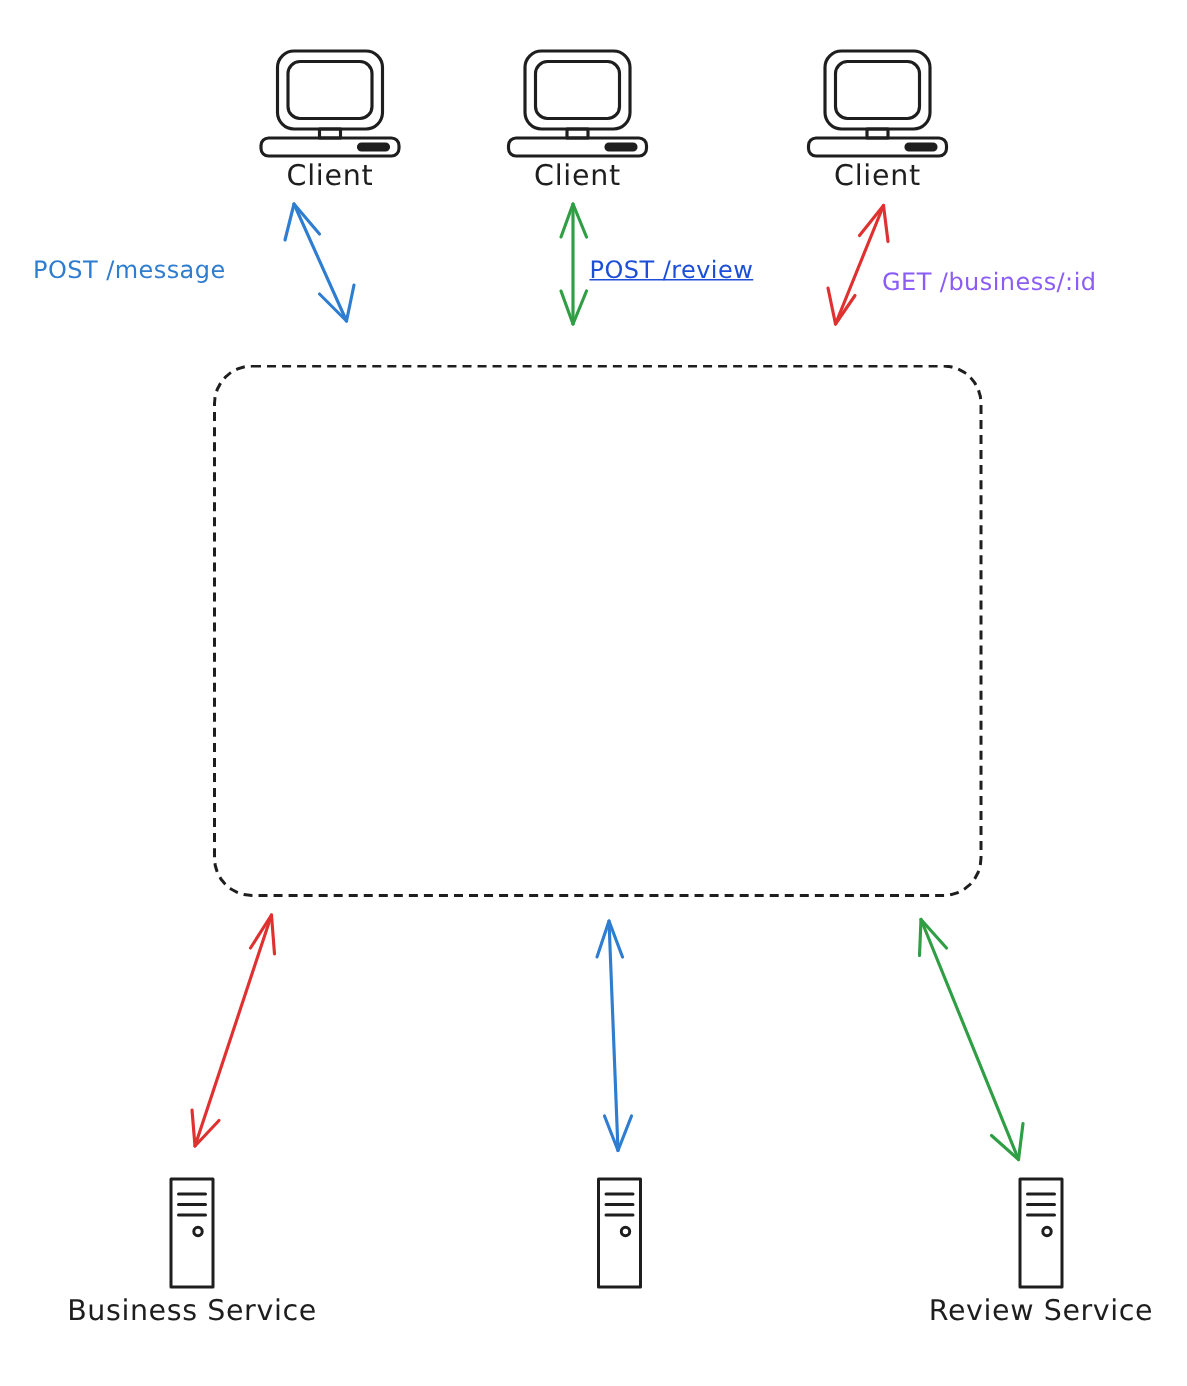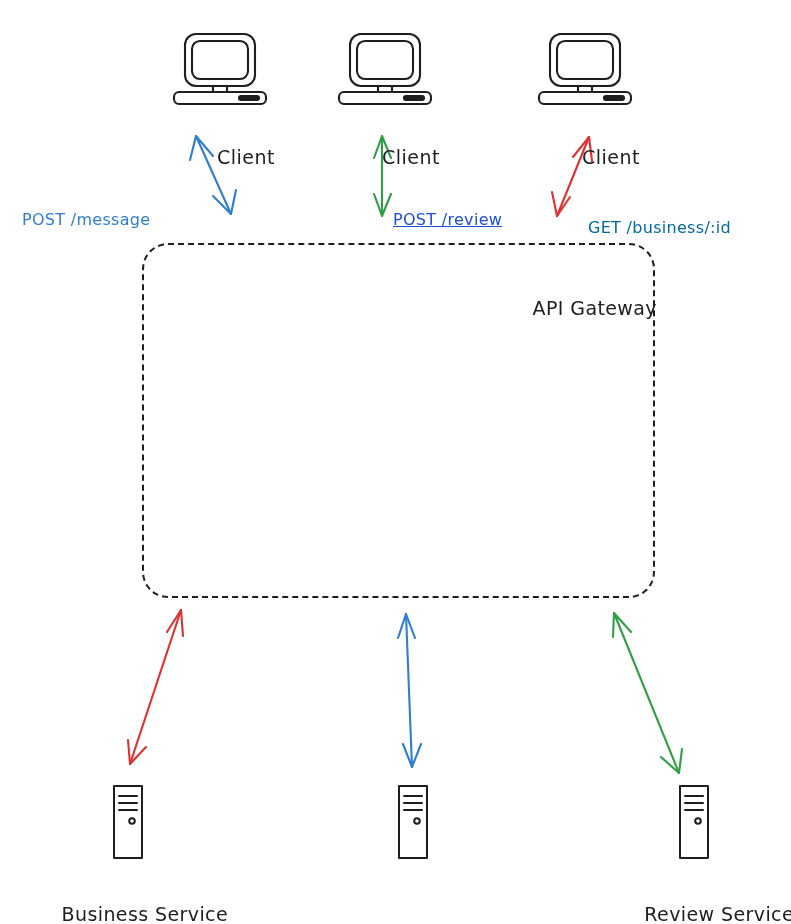--- a/index.html
+++ b/index.html
@@ -20,23 +20,22 @@
     width: 791px;
     height: 924px;
   }
   .node-label,
   .box-text,
   .arrow-label,
   .gw-title {
     position: absolute;
     color: #1e1e1e;
     white-space: pre;
-    text-align: right;
+    text-align: center;
     font-family: "DejaVu Sans", sans-serif;
-    margin-top: 40px;
   }
 
   
   .client {
     position: absolute;
     width: 110px;
     height: 110px;
   }
   .client .icon {
     position: absolute;
@@ -201,24 +200,23 @@
       <path d="M48 58 h14 v6 h-14 z"></path>
       <rect x="9" y="64" width="92" height="12" rx="5"></rect>
       <rect x="74" y="68" width="20" height="4" rx="2" fill="#1e1e1e"></rect>
     </g>
   </svg>
   <div class="node-label">Client</div>
 </div>
 
 <div id="label-message" class="arrow-label" style="color:#2f7dd1;">POST /message</div>
 <div id="label-review" class="arrow-label" style="color:#1d4ed8;text-decoration:underline;">POST /review</div>
-<div id="label-business" class="arrow-label" style="color:#0369a1;">GET /business/:id</div>
+<div id="label-business" class="arrow-label" style="color:#8b5cf6;">GET /business/:id</div>
 
 <div id="gateway">
-  <div class="gw-title">API Gateway</div>
 
 </div>
 
 <div class="server" style="left:28px; top:783px;">
   <svg class="icon" viewBox="0 0 60 78" xmlns="http://www.w3.org/2000/svg">
     <g fill="none" stroke="#1e1e1e" stroke-width="2" stroke-linecap="round" stroke-linejoin="round">
       <rect x="16" y="3" width="28" height="72"></rect>
       <path d="M21 13 h18 M21 20 h18 M21 27 h18"></path>
       <circle cx="34" cy="38" r="2.8"></circle>
     </g>

